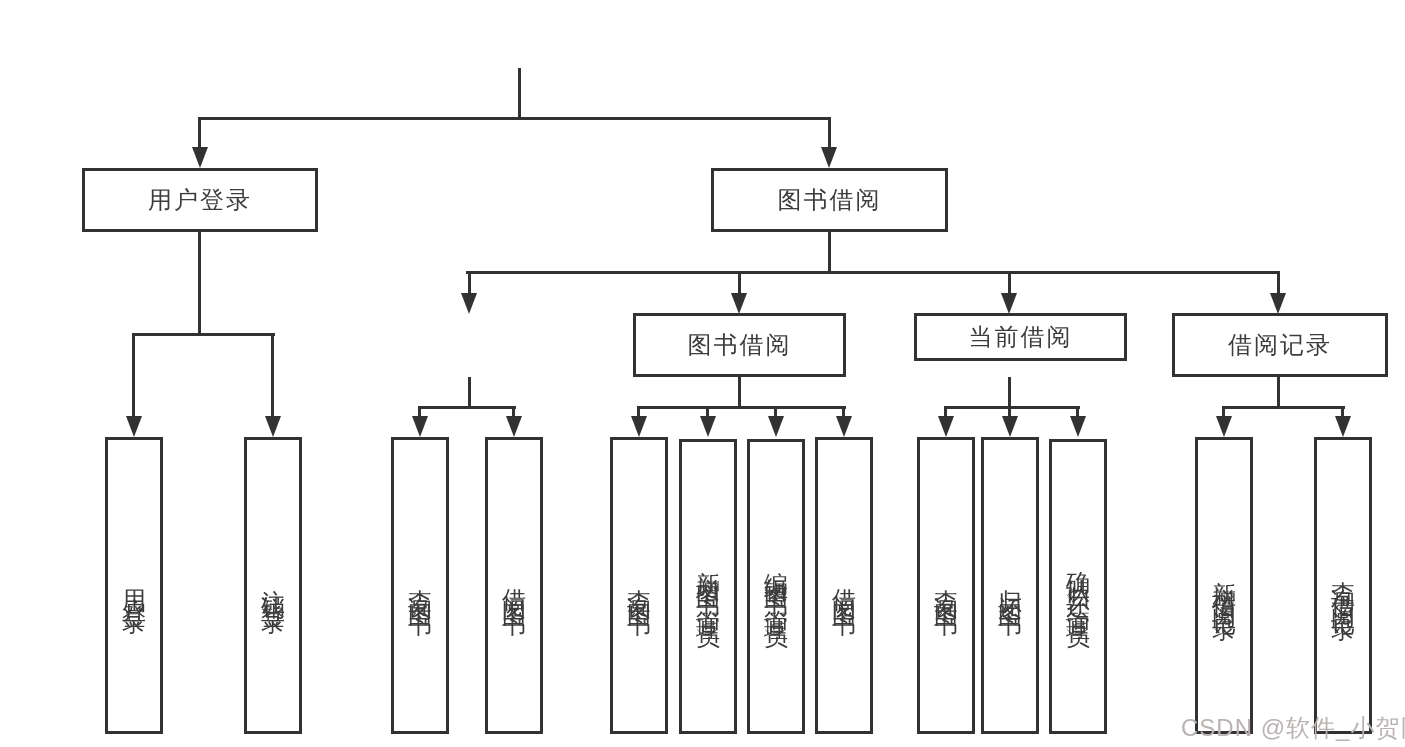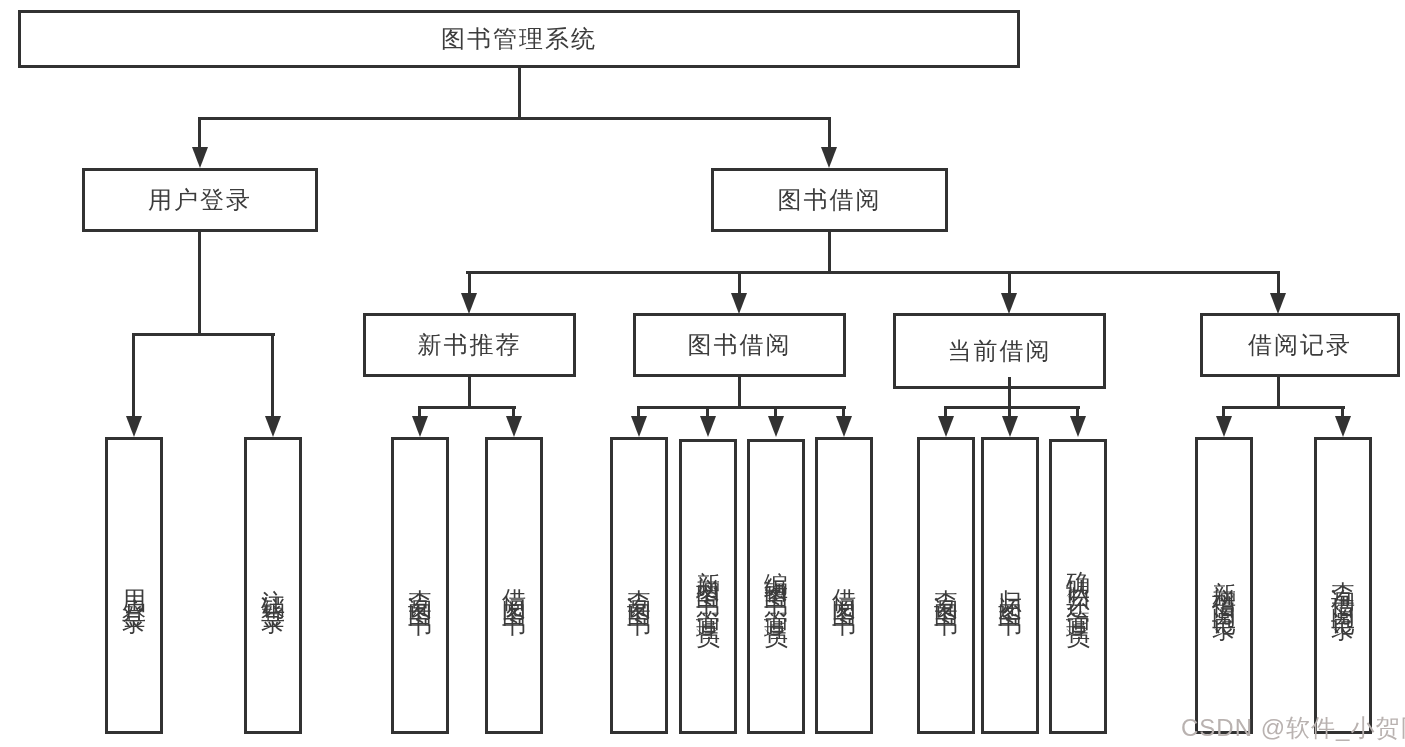--- a/index.html
+++ b/index.html
@@ -27,21 +27,20 @@
   .wm{
     position:absolute;left:1181px;top:712px;font-size:24px;color:#b9b2b0;
     letter-spacing:1px;white-space:nowrap;
   }
 </style>
 </head>
 <body>
 
 <div class="canvas">
 
-  <div class="box" style="left:18px;top:10px;width:1002px;height:58px;">图书管理系统</div>
 
   <div class="v" style="left:518px;top:68px;height:50px;"></div>
   <div class="h" style="left:198px;top:117px;width:633px;"></div>
   <div class="v" style="left:198px;top:117px;height:33px;"></div>
   <div class="v" style="left:828px;top:117px;height:33px;"></div>
   <div class="arw" style="left:192px;top:147px;"></div>
   <div class="arw" style="left:821px;top:147px;"></div>
 
   <div class="box" style="left:82px;top:168px;width:236px;height:64px;">用户登录</div>
   <div class="box" style="left:711px;top:168px;width:237px;height:64px;">图书借阅</div>
@@ -57,24 +56,23 @@
   <div class="h" style="left:466px;top:271px;width:814px;"></div>
   <div class="v" style="left:468px;top:271px;height:25px;"></div>
   <div class="v" style="left:738px;top:271px;height:25px;"></div>
   <div class="v" style="left:1008px;top:271px;height:25px;"></div>
   <div class="v" style="left:1277px;top:271px;height:25px;"></div>
   <div class="arw" style="left:461px;top:293px;"></div>
   <div class="arw" style="left:731px;top:293px;"></div>
   <div class="arw" style="left:1001px;top:293px;"></div>
   <div class="arw" style="left:1270px;top:293px;"></div>
 
-  <div class="box" style="left:363px;top:313px;width:213px;height:64px;">新书推荐</div>
   <div class="box" style="left:633px;top:313px;width:213px;height:64px;text-align:right;">图书借阅</div>
-  <div class="box" style="left:893px;top:313px;width:213px;height:76px;">当前借阅</div>
-  <div class="box" style="left:1172px;top:313px;width:200px;height:64px;margin-left:28px;">借阅记录</div>
+  <div class="box" style="left:914px;top:313px;width:213px;height:48px;">当前借阅</div>
+  <div class="box" style="left:1172px;top:313px;width:216px;height:64px;">借阅记录</div>
 
   <div class="v" style="left:468px;top:377px;height:32px;"></div>
   <div class="h" style="left:418px;top:406px;width:98px;"></div>
   <div class="v" style="left:418px;top:406px;height:12px;"></div>
   <div class="v" style="left:512px;top:406px;height:12px;"></div>
   <div class="arw" style="left:412px;top:416px;"></div>
   <div class="arw" style="left:506px;top:416px;"></div>
 
   <div class="v" style="left:738px;top:377px;height:32px;"></div>
   <div class="h" style="left:637px;top:406px;width:209px;"></div>

